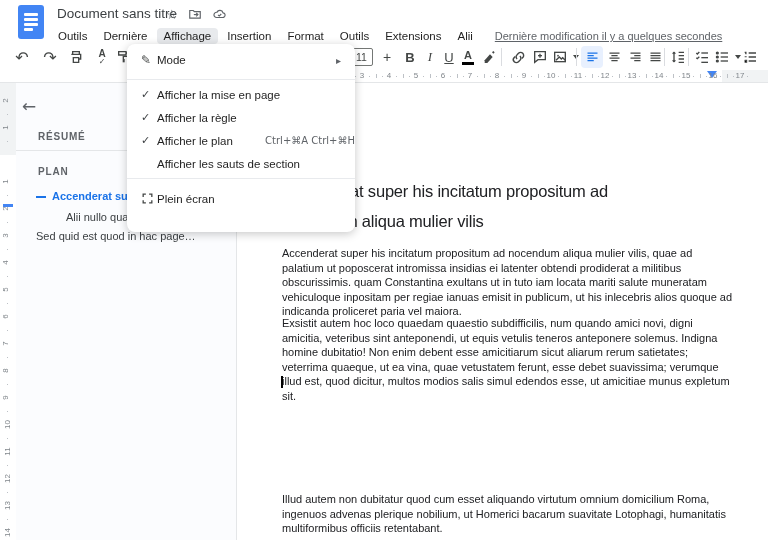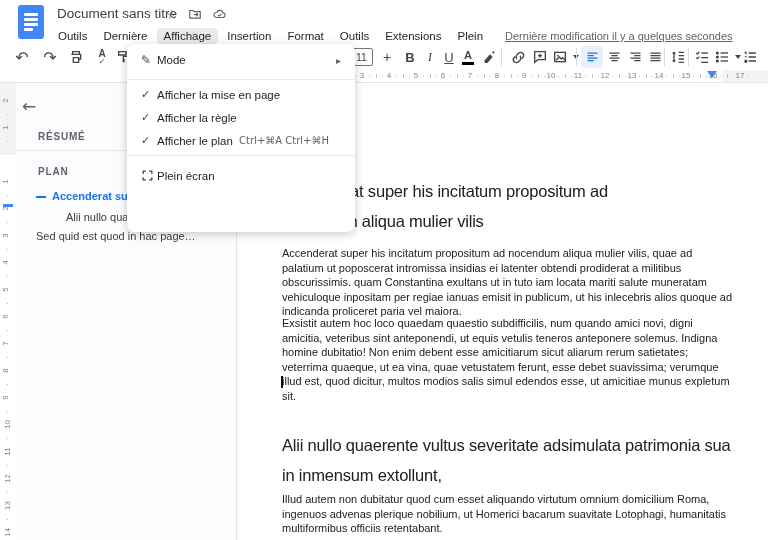--- a/index.html
+++ b/index.html
@@ -80,21 +80,21 @@
   #para-3 { top:410px; }
   #text-cursor { position:absolute; left:44px; top:294px; width:1.5px; height:12px; background:#000; }
 
   
   #view-menu { position:absolute; left:127px; top:44px; width:228px; height:188px; background:#fff;
     border-radius:8px; box-shadow:0 2px 10px rgba(0,0,0,.22); z-index:50; padding-top:0; }
   .vm-row { display:flex; align-items:center; height:23px; font-size:11.5px; color:#1f1f1f; }
   #vm-mode-row { height:32px; }
   .vm-check { width:30px; padding-left:14px; font-size:11px; color:#3c4043; }
   .vm-label { white-space:nowrap; }
-  .vm-shortcut { margin-left:auto; padding-right:26px; font-size:10px; color:#5f6368; white-space:nowrap; }
+  .vm-shortcut { margin-left:auto; padding-right:0; font-size:10px; color:#5f6368; white-space:nowrap; }
   .vm-divider { height:1px; background:#e8eaed; margin:3px 0; }
   #vm-mode-arrow { margin-left:auto; padding-right:14px; font-size:10px; color:#5f6368; }
   #vm-pencil { width:30px; padding-left:14px; font-size:12px; color:#444746; }
   #vm-fs-row { height:33px; }
   #fullscreen-icon { width:30px; padding-left:14px; color:#444746; display:flex; }
 </style>
 </head>
 <body>
 
 <div id="stage">
@@ -123,21 +123,21 @@
     </div>
 
     <div id="menubar">
       <span class="menu-item">Outils</span>
       <span class="menu-item">Dernière</span>
       <span class="menu-item active">Affichage</span>
       <span class="menu-item">Insertion</span>
       <span class="menu-item">Format</span>
       <span class="menu-item">Outils</span>
       <span class="menu-item">Extensions</span>
-      <span class="menu-item">Plein</span>
+      <span class="menu-item">Alii</span>
       <span id="status-link">Dernière modification il y a quelques secondes</span>
     </div>
 
     <div class="tbi glyph" style="left:12px">↶</div>
     <div class="tbi glyph" style="left:40px">↷</div>
     <div class="tbi" style="left:66px">
       <svg width="16" height="16" viewBox="0 0 24 24" fill="none" stroke="currentColor" stroke-width="2">
         <path d="M7 8V4h10v4"></path>
           <path d="M5 8h14v7h-3"></path>
           <path d="M8 13h8v7H8z"></path>
@@ -375,22 +375,20 @@
 obscurissimis. quam Constantina exultans ut in tuto iam locata mariti salute muneratam
 vehiculoque inpositam per regiae ianuas emisit in publicum, ut his inlecebris alios quoque ad
 indicanda proliceret paria vel maiora.</div>
     <div id="para-2" class="doc-para">Exsistit autem hoc loco quaedam quaestio subdifficilis, num quando amici novi, digni
 amicitia, veteribus sint anteponendi, ut equis vetulis teneros anteponere solemus. Indigna
 homine dubitatio! Non enim debent esse amicitiarum sicut aliarum rerum satietates;
 veterrima quaeque, ut ea vina, quae vetustatem ferunt, esse debet suavissima; verumque
 illud est, quod dicitur, multos modios salis simul edendos esse, ut amicitiae munus expletum
 sit.</div>
     <div id="text-cursor"></div>
-    <div id="heading-2" class="doc-heading">Alii nullo quaerente vultus severitate adsimulata patrimonia sua
-in inmensum extollunt,</div>
     <div id="para-3" class="doc-para">Illud autem non dubitatur quod cum esset aliquando virtutum omnium domicilium Roma,
 ingenuos advenas plerique nobilium, ut Homerici bacarum suavitate Lotophagi, humanitatis
 multiformibus officiis retentabant.</div>
   </div>
 
   <div id="view-menu">
     <div class="vm-row" id="vm-mode-row">
       <span id="vm-pencil" class="glyph">✎</span>
       <span class="vm-label">Mode</span>
       <span id="vm-mode-arrow" class="glyph">▸</span>
@@ -401,20 +399,24 @@
       <span class="vm-label">Afficher la mise en page</span>
     </div>
     <div class="vm-row">
       <span class="vm-check glyph">✓</span>
       <span class="vm-label">Afficher la règle</span>
     </div>
     <div class="vm-row">
       <span class="vm-check glyph">✓</span>
       <span class="vm-label">Afficher le plan</span>
       <span class="vm-shortcut glyph">Ctrl+⌘A Ctrl+⌘H</span>
+    </div>
+    <div class="vm-row">
+      <span class="vm-check"></span>
+      <span class="vm-label">Afficher les sauts de section</span>
     </div>
     <div class="vm-divider"></div>
     <div class="vm-row" id="vm-fs-row">
       <span id="fullscreen-icon">
         <svg width="13" height="13" viewBox="0 0 24 24" fill="none" stroke="currentColor" stroke-width="2.4">
           <path d="M4 9V4h5"></path>
             <path d="M15 4h5v5"></path>
             <path d="M20 15v5h-5"></path>
             <path d="M9 20H4v-5"></path>
         </svg>

